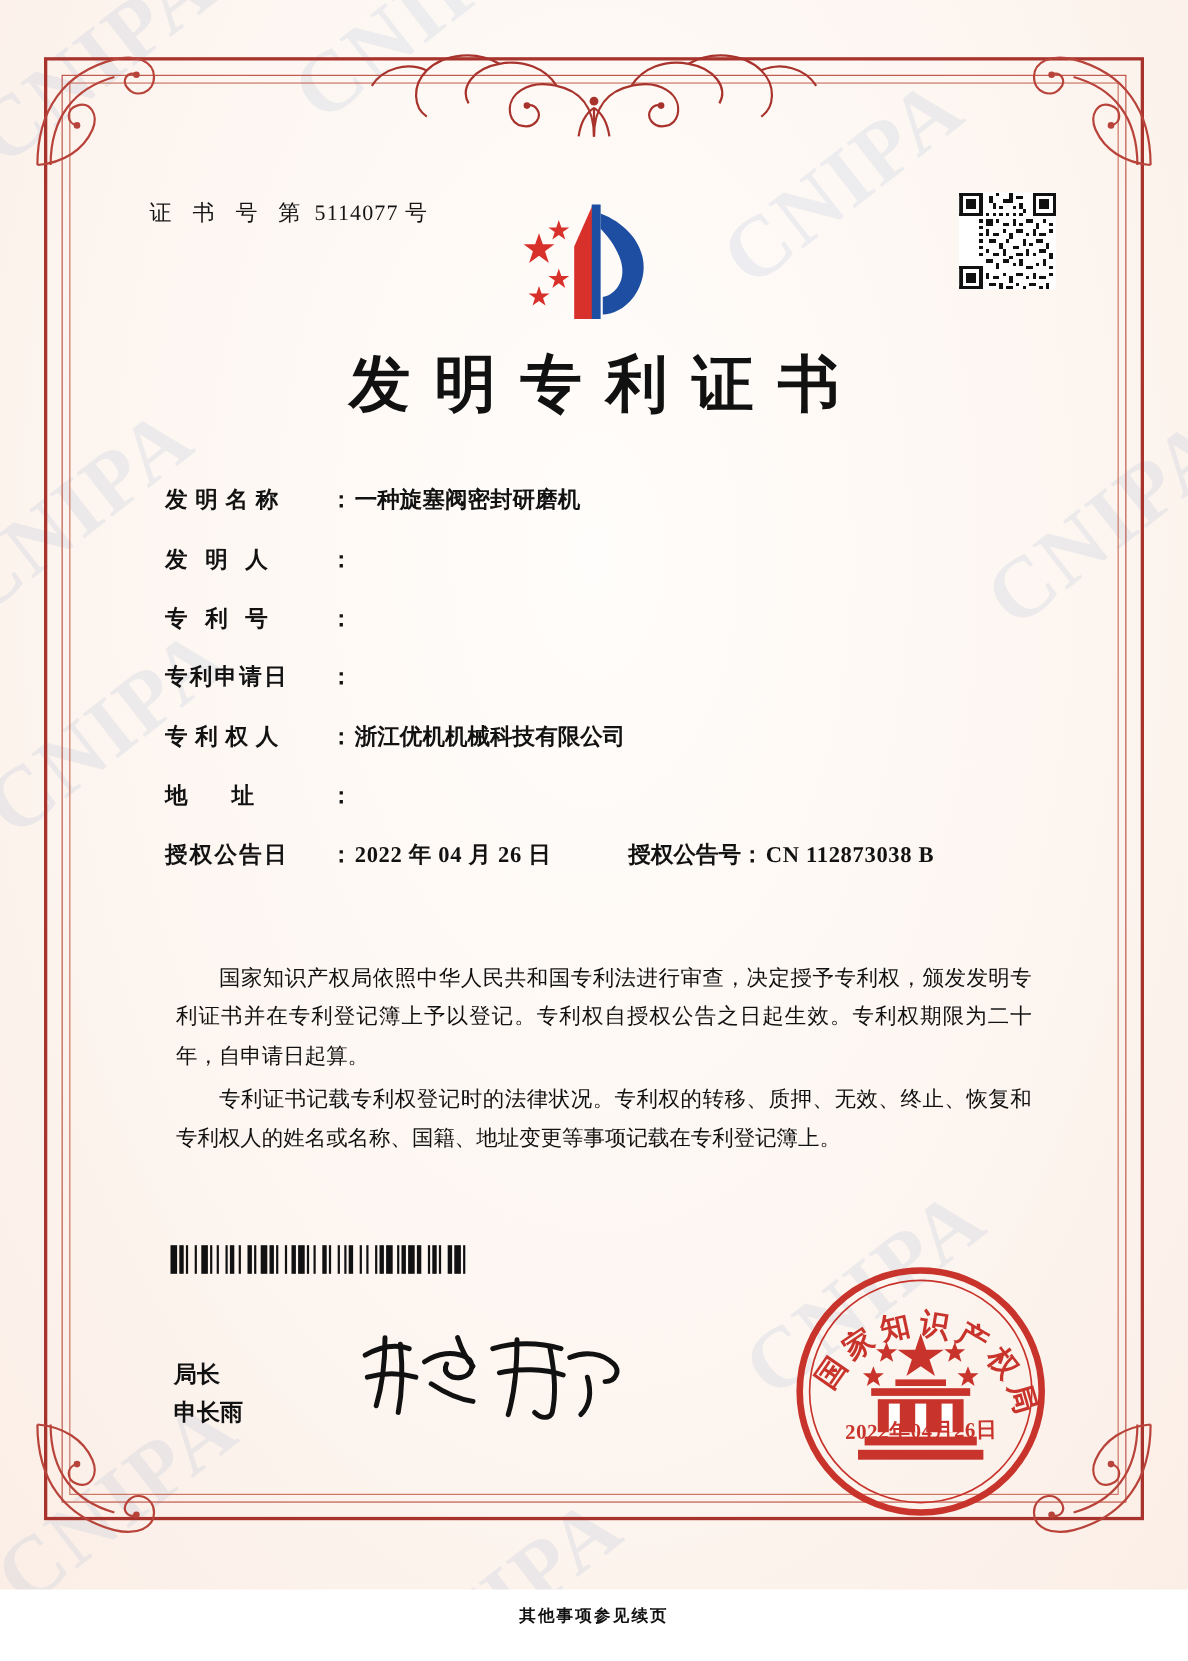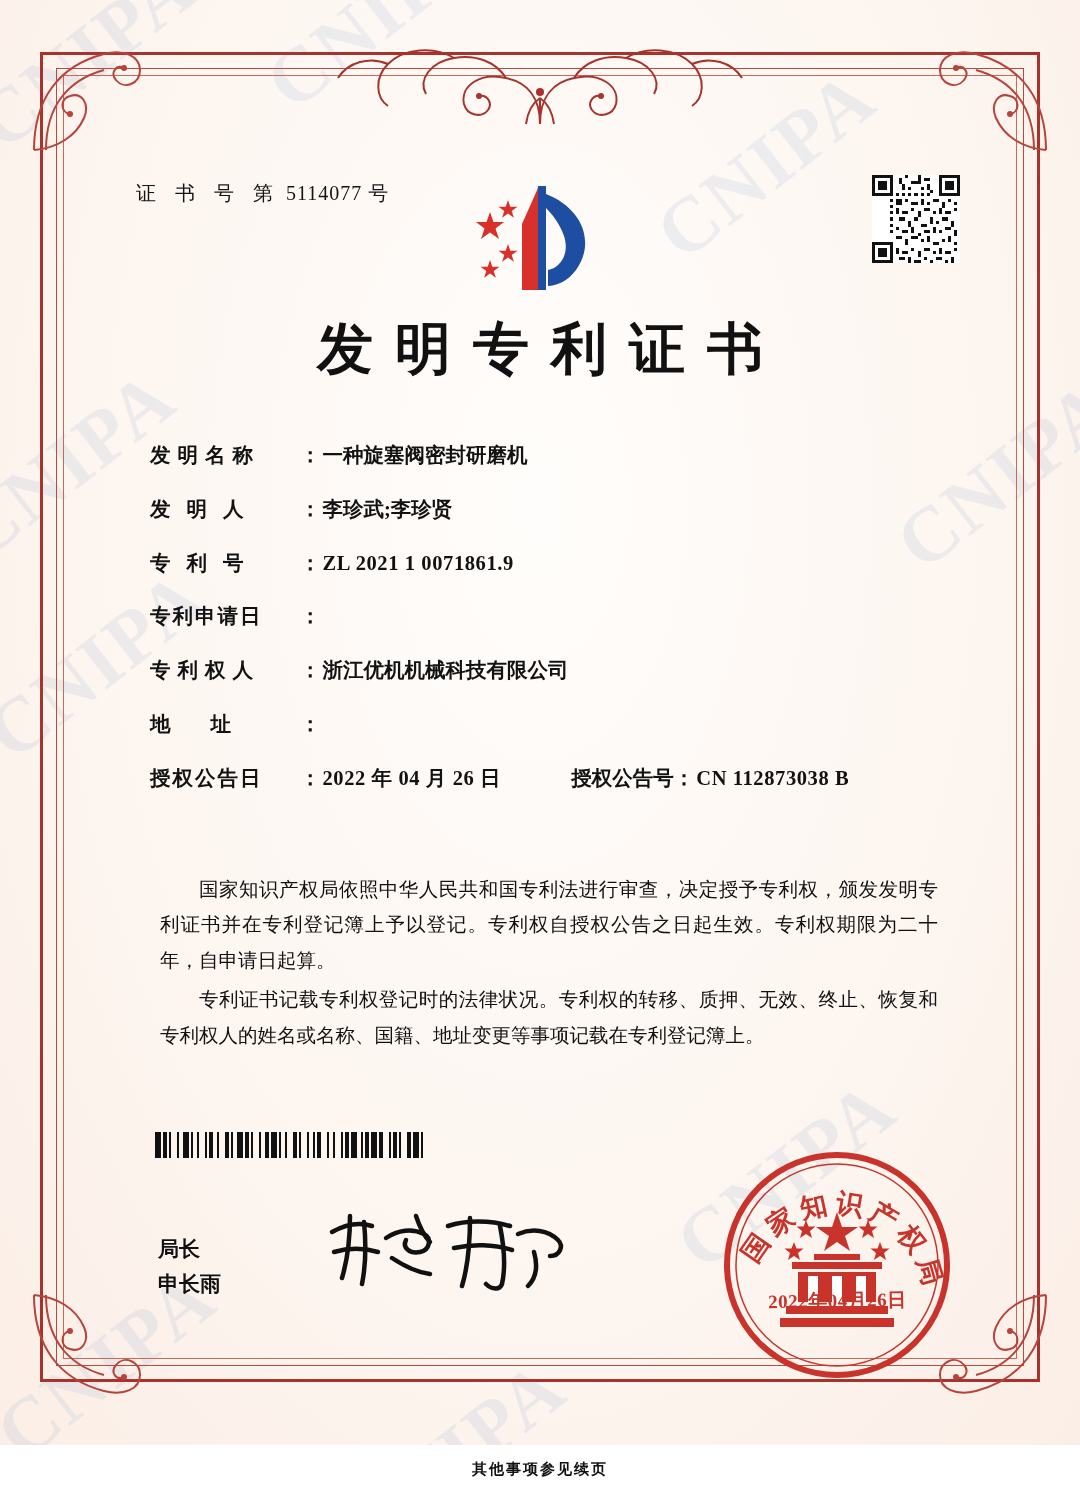--- a/index.html
+++ b/index.html
@@ -491,29 +491,27 @@
       </div>
       <div class="field-colon">：</div>
       <div class="field-value">一种旋塞阀密封研磨机</div>
     </div>
 
     <div class="field-row">
       <div class="field-label">
         <span style="letter-spacing:16px;">发明人</span>
       </div>
       <div class="field-colon">：</div>
-      <div class="field-value">李珍武;李珍贤</div>
     </div>
 
     <div class="field-row">
       <div class="field-label">
         <span style="letter-spacing:16px;text-align:right;">专利号</span>
       </div>
       <div class="field-colon">：</div>
-      <div class="field-value latin">ZL 2021 1 0071861.9</div>
     </div>
 
     <div class="field-row">
       <div class="field-label">
         <span style="letter-spacing:2px;">专利申请日</span>
       </div>
       <div class="field-colon">：</div>
     </div>
 
     <div class="field-row">

